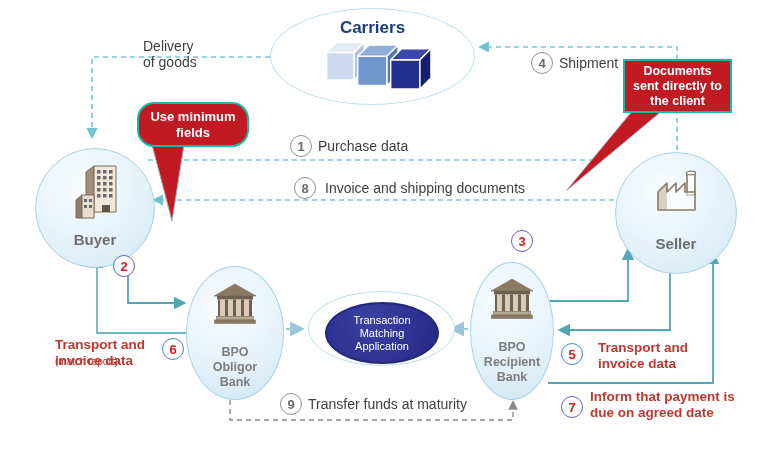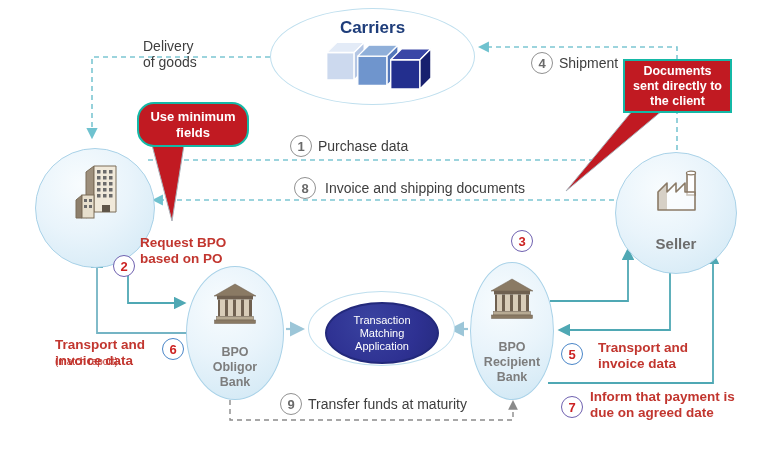--- a/index.html
+++ b/index.html
@@ -177,20 +177,21 @@
     <polygon points="633,110 663,110 566,191" fill="#c11a22" stroke="#a9b2ba" stroke-width="1"></polygon>
   </svg>
 
   <div class="callout co-min">Use minimum
 fields</div>
   <div class="callout co-doc">Documents
 sent directly to
 the client</div>
 
   <div class="lbl carriers-label">Carriers</div>
+  <div class="lbl node-label buyer-label">Buyer</div>
   <div class="lbl node-label seller-label">Seller</div>
   <div class="lbl node-label bank-label obligor-label">BPO
 Obligor
 Bank</div>
   <div class="lbl node-label bank-label recipient-label">BPO
 Recipient
 Bank</div>
 
   <div class="lbl t-dark" style="left:143px;top:38px;">Delivery
 of goods</div>
@@ -199,22 +200,20 @@
   <div class="step-circle sc-violet" style="left:113px;top:255px;">2</div>
   <div class="step-circle sc-violet" style="left:511px;top:230px;">3</div>
   <div class="step-circle sc-gray" style="left:531px;top:52px;">4</div>
   <div class="step-circle sc-blue" style="left:561px;top:343px;">5</div>
   <div class="step-circle sc-blue" style="left:162px;top:338px;">6</div>
   <div class="step-circle sc-violet" style="left:561px;top:396px;">7</div>
   <div class="step-circle sc-gray" style="left:294px;top:177px;">8</div>
   <div class="step-circle sc-gray" style="left:280px;top:393px;">9</div>
 
   <div class="lbl t-dark" style="left:318px;top:138px;">Purchase data</div>
-  <div class="lbl t-red" style="left:140px;top:235px;">Request BPO
-based on PO</div>
   <div class="lbl t-dark" style="left:559px;top:55px;">Shipment</div>
   <div class="lbl t-red" style="left:598px;top:340px;">Transport and
 invoice data</div>
   <div class="lbl t-red" style="left:55px;top:337px;">Transport and
 invoice data</div>
   <div class="lbl t-note" style="left:55px;top:356px;">(match report)</div>
   <div class="lbl t-red" style="left:590px;top:389px;">Inform that payment is
 due on agreed date</div>
   <div class="lbl t-dark" style="left:325px;top:180px;">Invoice and shipping documents</div>
   <div class="lbl t-dark" style="left:308px;top:396px;">Transfer funds at maturity</div>

